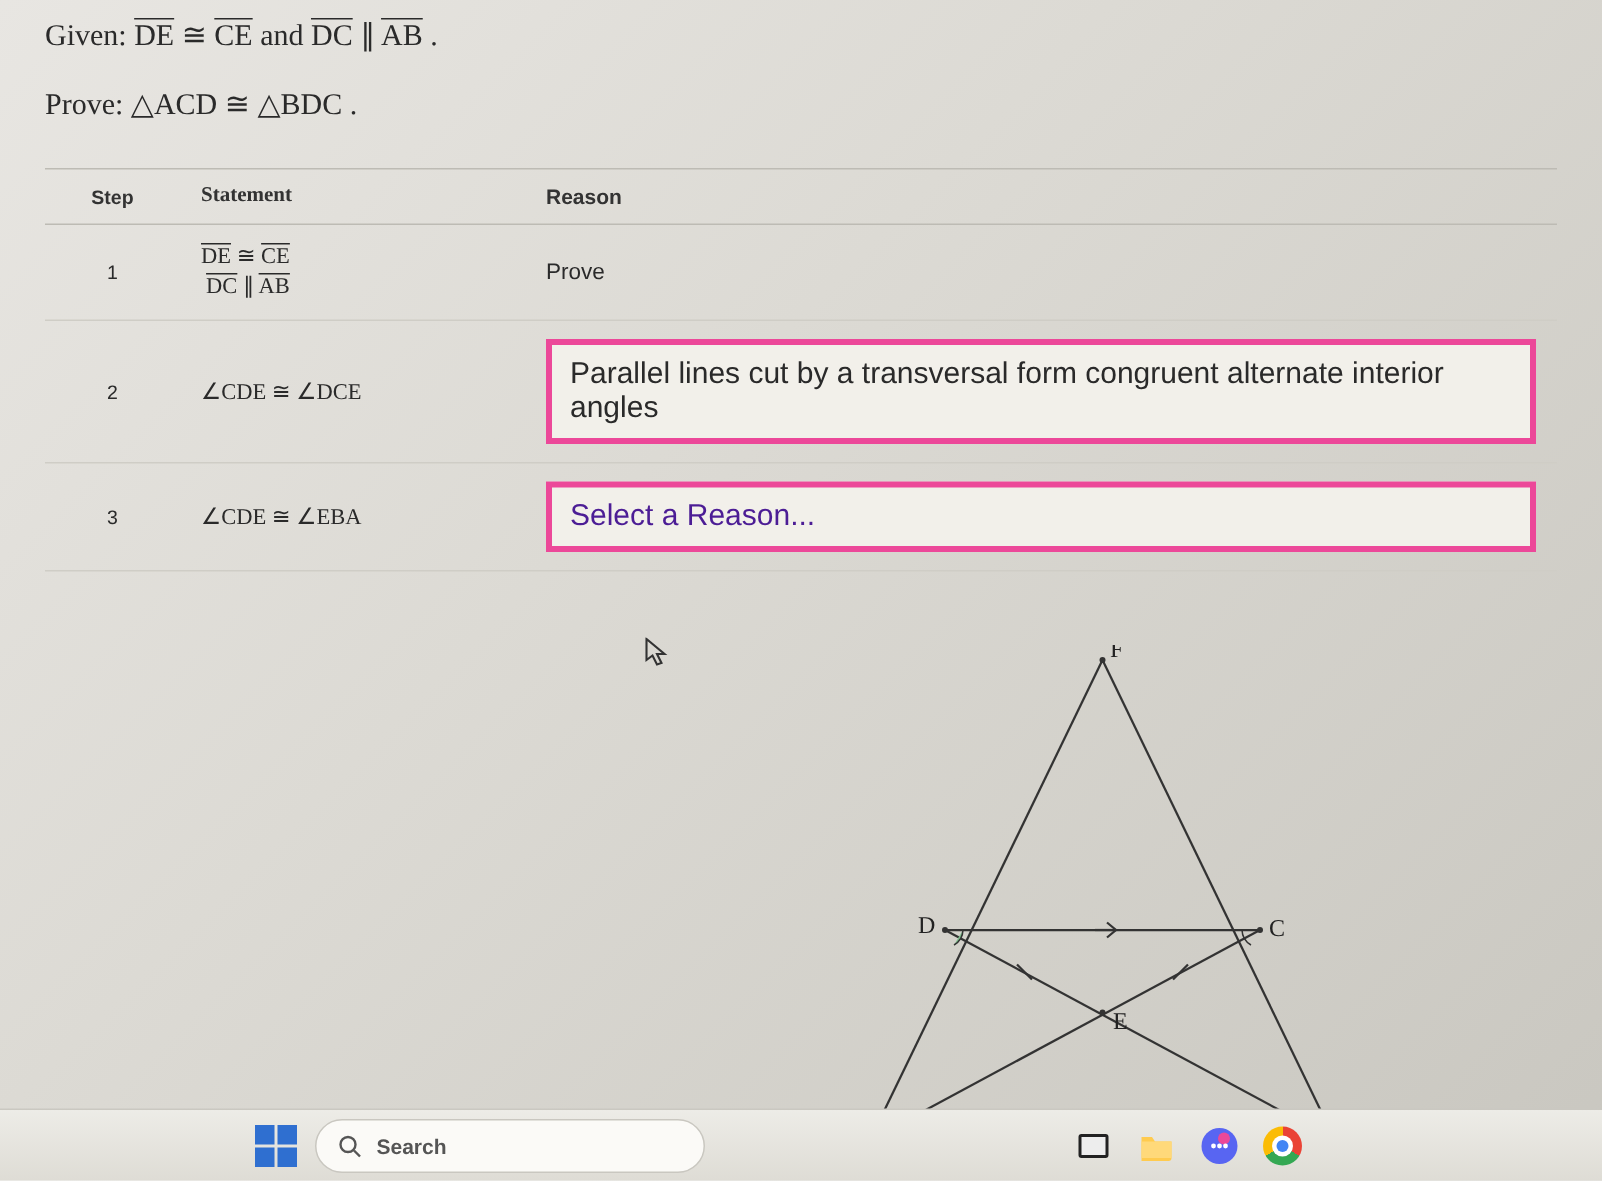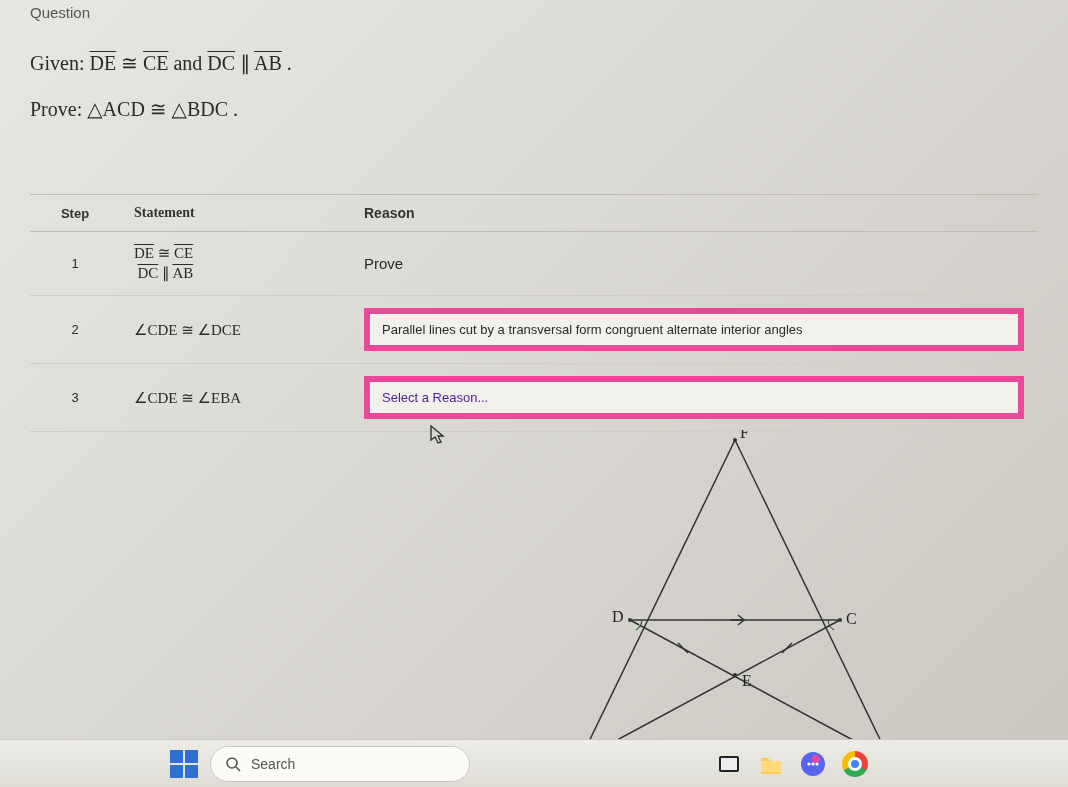--- a/index.html
+++ b/index.html
@@ -24,21 +24,21 @@
     font-size: 20px;
     line-height: 1.6;
     margin-bottom: 10px;
   }
   .given-prove .row { margin-bottom: 14px; }
   .overline {
     text-decoration: overline;
     text-decoration-thickness: 1px;
   }
   table.proof {
-    margin-top: 69px;
+    margin-top: 26px;
     width: 100%;
     border-collapse: collapse;
     font-family: Arial, sans-serif;
   }
   table.proof th {
     text-align: left;
     font-weight: bold;
     font-size: 14px;
     padding: 10px 14px;
     border-top: 1px solid #bdbbb4;
@@ -48,24 +48,24 @@
   table.proof td {
     padding: 12px 14px;
     border-bottom: 1px solid #cfcdc6;
     font-size: 15px;
     vertical-align: middle;
   }
   table.proof .step-col { width: 90px; text-align: center; font-size: 13px; }
   table.proof .stmt-col { width: 230px; font-family: Georgia, serif; }
   table.proof .reason-col { }
   .reason-box {
-    border: 6px solid #ec4899;
+    border: 4px solid #ec4899;
     background: #f2f0ea;
     padding: 8px 12px;
-    font-size: 13px;
+    font-size: 20px;
     width: 100%;
     font-family: Arial, sans-serif;
   }
   .reason-placeholder {
     color: #4c1d95;
   }
   .stacked { display:inline-block; text-align:right; line-height:1.3; }
   .cursor-svg {
     position: absolute;
     left: 430px;
@@ -110,20 +110,21 @@
     background: #fbfaf7;
     border: 1px solid #c9c7c0;
     border-radius: 22px;
     height: 36px;
     width: 260px;
     padding: 0 14px;
     gap: 10px;
     font-family: Arial, sans-serif;
     color: #555;
     font-size: 14px;
+    font-weight: bold;
   }
   .tb-icon {
     width: 30px; height: 30px;
     border-radius: 6px;
     display: flex; align-items:center; justify-content:center;
     font-size: 18px;
   }
   .tb-chrome {
     width: 26px; height: 26px; border-radius: 50%;
     background:
@@ -135,21 +136,20 @@
   }
   .tb-chrome::before {
     content:""; position:absolute; inset:9px; background:#4285f4; border-radius:50%; z-index:1;
   }
 </style>
 </head>
 <body>
 
 <div class="page">
 
-  <div class="question-label">Question</div>
 
   <div class="given-prove">
     <div class="row">
       <span>Given: </span>
       <span class="overline">DE</span>
       <span> ≅ </span>
       <span class="overline">CE</span>
       <span> and </span>
       <span class="overline">DC</span>
       <span> ∥ </span>

